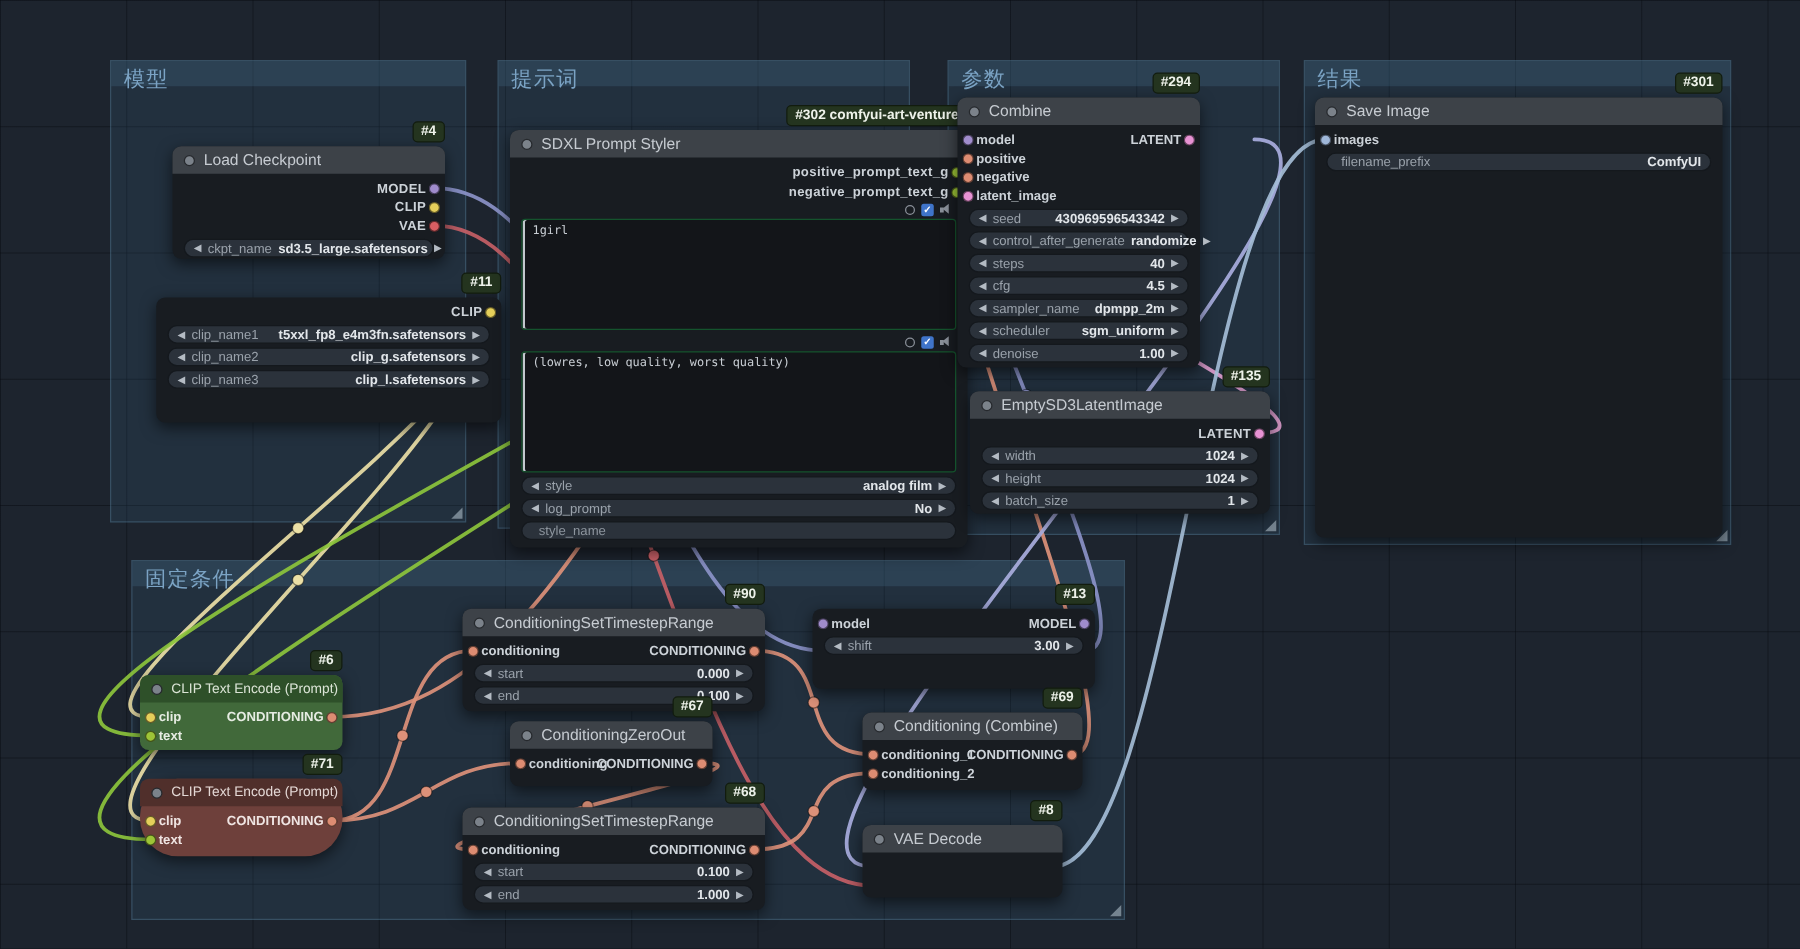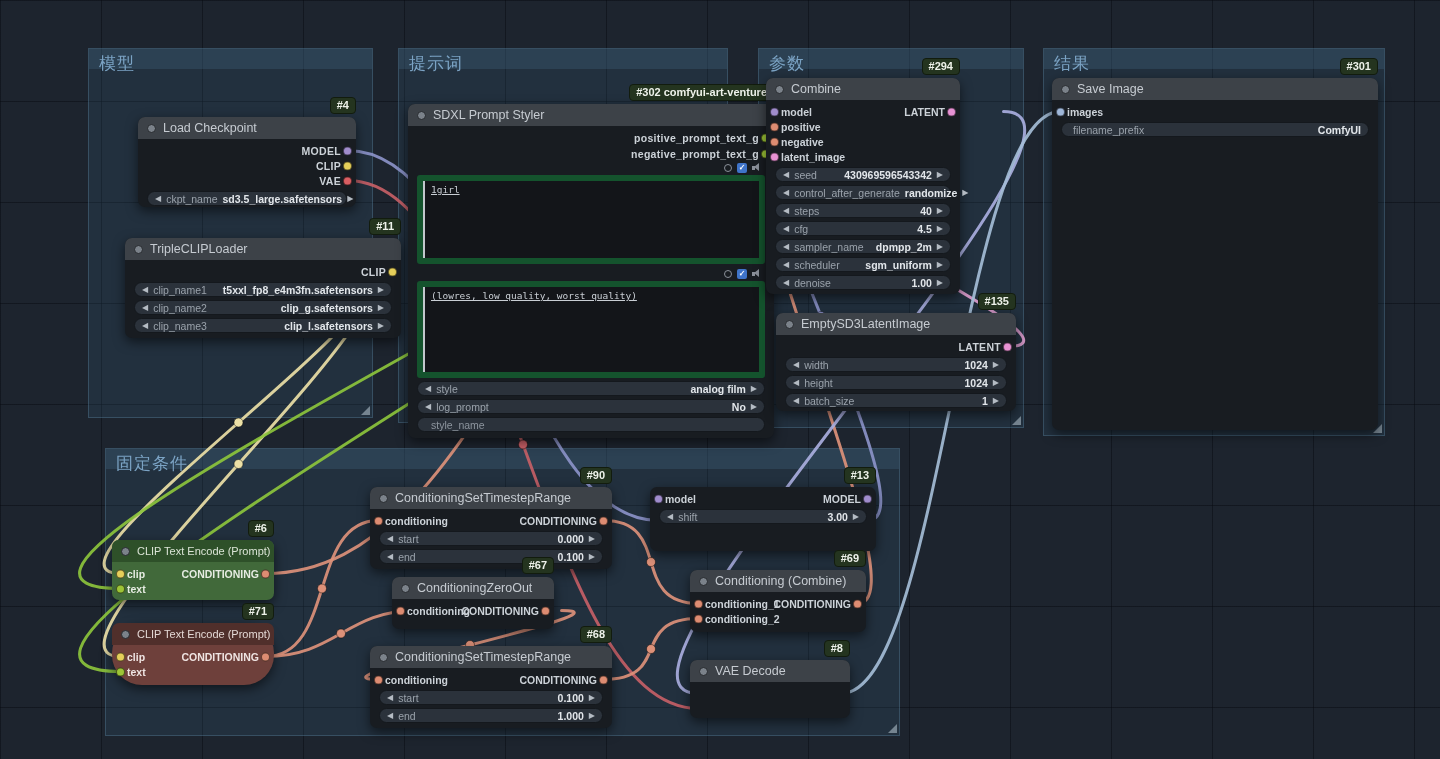--- a/index.html
+++ b/index.html
@@ -38,23 +38,23 @@
   .pill .val { margin-left:auto; color:#e2e6ea; font-weight:700; }
   .pill .arr { color:#b4bbc3; font-size:8px; flex:none; }
   .pill.text-widget { color:#8d959e; }
   .badge { position:absolute; top:-20px; right:0; background:#24341f; color:#eef2ea; font-size:11px; font-weight:700;
     padding:1px 6px 2px; border-radius:4px; border:1px solid #121c0e; white-space:nowrap; z-index:5; }
   .node.green  { background:#41693a; color:#e6ece2; }
   .node.green .nhead { background:#2e5029; color:#dbe4d6; }
   .node.maroon { background:#6e403b; color:#efe4e2;border-radius:30px; }
   .node.maroon .nhead { background:#502f2b; color:#e4d8d5; }
   
-  .ta { margin:2px 9px; background:#131519; border:6px solid #14532d; border-radius:3px;
+  .ta { margin:2px 9px; background:#131519; border:1px solid #14532d; border-radius:3px;
     box-shadow:inset 2px 0 0 #c2c7cd; color:#c9ced4; font-family:"DejaVu Sans Mono", monospace;
-    font-size:9.5px; padding:3px 4px 3px 8px; overflow:hidden;text-decoration:underline; }
+    font-size:9.5px; padding:3px 4px 3px 8px; overflow:hidden; }
   .ta-icons { display:flex; justify-content:flex-end; align-items:center; gap:5px; height:11px; padding:0 12px; }
   .ico-circle { width:8px; height:8px; border:1.5px solid #8a9099; border-radius:50%; }
   .ico-check { width:10px; height:10px; background:#3f74c9; border-radius:2px; color:#fff; font-size:8px;
     line-height:10px; text-align:center; font-weight:700; }
   .ico-spk { position:relative; width:10px; height:9px; }
   .ico-spk::before { content:""; position:absolute; left:0; top:2.5px; width:3px; height:4px; background:#8a9099; }
   .ico-spk::after { content:""; position:absolute; left:2px; top:0; border-top:4.5px solid transparent;
     border-bottom:4.5px solid transparent; border-right:5px solid #8a9099; }
   
   #links { position:absolute; inset:0; z-index:2; pointer-events:none; }
@@ -158,24 +158,20 @@
           <span class="arr">◀</span>
           <span>ckpt_name</span>
           <span class="val">sd3.5_large.safetensors</span>
           <span class="arr">▶</span>
         </div>
     </div>
   </div>
 
   <div class="node" style="left:125px;top:238px;width:276px;height:100px;">
     <div class="badge">#11</div>
-    <div class="nhead">
-      <span class="ndot"></span>
-      <span>TripleCLIPLoader</span>
-    </div>
     <div class="nbody">
       <div class="row">
           <span class="lbl-out">CLIP</span>
           <span class="port out" style="background: rgb(229, 207, 90);"></span>
         </div>
       <div class="pill">
           <span class="arr">◀</span>
           <span>clip_name1</span>
           <span class="val">t5xxl_fp8_e4m3fn.safetensors</span>
           <span class="arr">▶</span>
@@ -442,21 +438,21 @@
         </div>
       <div class="pill">
           <span class="arr">◀</span>
           <span>end</span>
           <span class="val">0.100</span>
           <span class="arr">▶</span>
         </div>
     </div>
   </div>
 
-  <div class="node" style="left:392px;top:577px;width:162px;height:52px;">
+  <div class="node" style="left:408px;top:577px;width:162px;height:52px;">
     <div class="badge">#67</div>
     <div class="nhead">
       <span class="ndot"></span>
       <span>ConditioningZeroOut</span>
     </div>
     <div class="nbody">
       <div class="row">
           <span class="port in" style="background: rgb(221, 140, 114);"></span>
           <span class="lbl-in">conditioning</span>
         <span class="abs-out">

